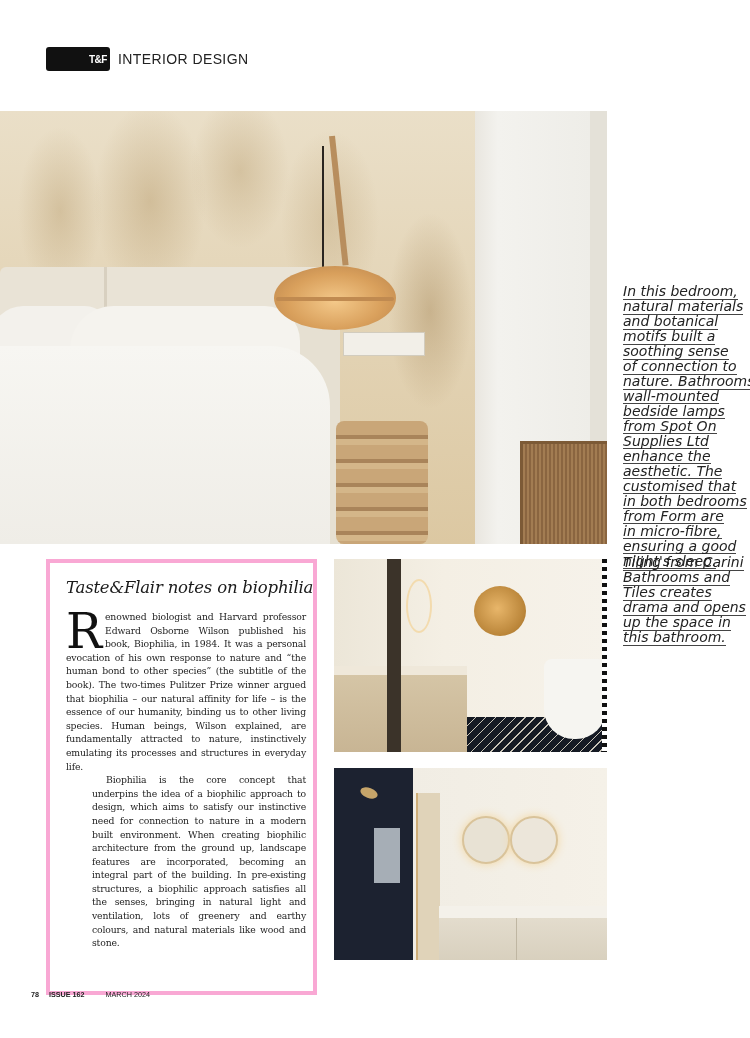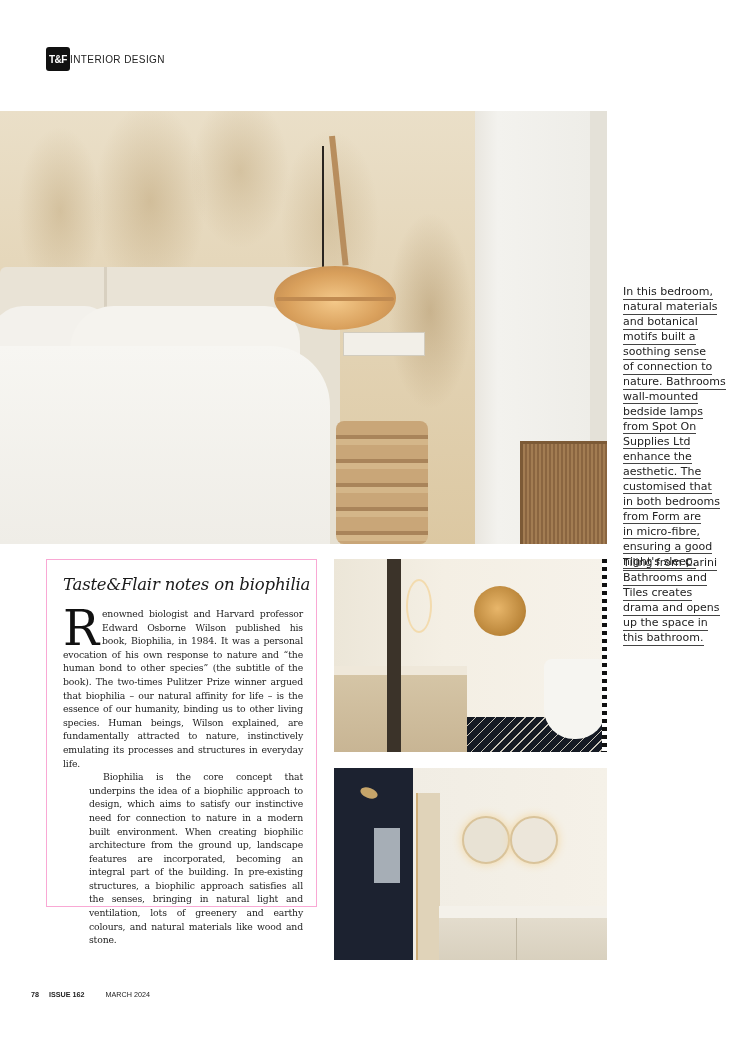--- a/index.html
+++ b/index.html
@@ -4,24 +4,24 @@
 <style>
   html, body { margin: 0; padding: 0; }
   body {
     width: 750px; height: 1038px; position: relative; overflow: hidden;
     background: #ffffff; font-family: "DejaVu Sans", sans-serif; color: #1a1a1a;
   }
   .header { position: absolute; left: 46px; top: 47px; display: flex; align-items: center; }
   .logo {
     width: 24px; height: 24px; background: #111; border-radius: 3px; color: #fff;
     font-family: "Liberation Sans", sans-serif; font-weight: bold; font-size: 10px;
-    display: flex; align-items: center; justify-content: center; letter-spacing: -0.5px;
+    display: flex; align-items: center; justify-content: center; letter-spacing: -0.5px; padding-left: 40px;
   }
   .section-label {
-    font-family: "Liberation Sans", sans-serif; font-size: 10px;
+    margin-left: 8px; font-family: "Liberation Sans", sans-serif; font-size: 14px;
     letter-spacing: 0.4px; color: #222;
   }
 
   
   .photo-main { position: absolute; left: 0; top: 111px; width: 607px; height: 433px; overflow: hidden;
     background: linear-gradient(180deg, #e8dcc4 0%, #dccaa6 50%, #d6c29e 100%); }
   .wall-mural { position: absolute; left: 0; top: 0; width: 475px; height: 433px;
     background:
       radial-gradient(ellipse 60px 120px at 60px 100px, rgba(176,146,96,0.35), transparent 70%),
       radial-gradient(ellipse 80px 140px at 150px 90px, rgba(176,146,96,0.40), transparent 70%),
@@ -45,28 +45,28 @@
     background: radial-gradient(ellipse at 50% 55%, #f4c98a 0%, #d9a05c 55%, #b7814a 100%); }
   .lamp-band { position: absolute; left: 276px; top: 186px; width: 118px; height: 4px; background: #c08a50; border-radius: 2px; }
   .switch-plate { position: absolute; left: 343px; top: 221px; width: 80px; height: 22px; background: #f2efe8; border: 1px solid #d2ccbe; }
   .side-table { position: absolute; left: 336px; top: 310px; width: 92px; height: 123px;
     background: repeating-linear-gradient(180deg, #c9a678 0 14px, #a9845a 14px 18px, #d4b689 18px 24px); border-radius: 8px; }
   .basket { position: absolute; left: 520px; top: 330px; width: 87px; height: 103px;
     background: repeating-linear-gradient(90deg, #a27c52 0 2px, #8a6540 2px 4px); border: 3px solid #7c5a36; border-right: none; }
 
   
   .caption { position: absolute; left: 623px; width: 80px; font-family: "DejaVu Sans", sans-serif;
-    font-size: 11px; line-height: 13.6px; color: #222; }
+    font-style: italic; font-size: 14px; line-height: 13.6px; color: #222; }
   .caption .line { display: block; white-space: nowrap; border-bottom: 0.6px solid #444; width: fit-content; margin-bottom: 0.4px; }
   .caption-1 { top: 285px; }
   .caption-2 { top: 556px; }
 
   
-  .sidebar-box { position: absolute; left: 46px; top: 559px; width: 271px; height: 348px;
-    border: 1px solid #f9a8d4; box-sizing: border-box; }
+  .sidebar-box { position: absolute; left: 46px; top: 559px; width: 271px; height: 436px;
+    border: 4px solid #f9a8d4; box-sizing: border-box; }
   .sidebar-title { position: absolute; left: 16px; top: 15px; font-family: "DejaVu Serif", serif;
     font-style: italic; font-size: 16.5px; color: #1a1a1a; white-space: nowrap; letter-spacing: -0.2px; }
   .sidebar-body { position: absolute; left: 16px; top: 47px; width: 240px; font-family: "DejaVu Serif", serif;
     font-size: 9.3px; line-height: 13.6px; color: #1d1d1d; text-align: justify; letter-spacing: -0.15px; }
   .sidebar-body p { margin: 0; }
   .sidebar-body p + p { text-indent: 14px; margin-left: 26px; }
   .dropcap { float: left; font-family: "DejaVu Serif", serif; font-size: 48px; line-height: 38px;
     margin: 2px 3px 0 0; color: #111; }
 
   

